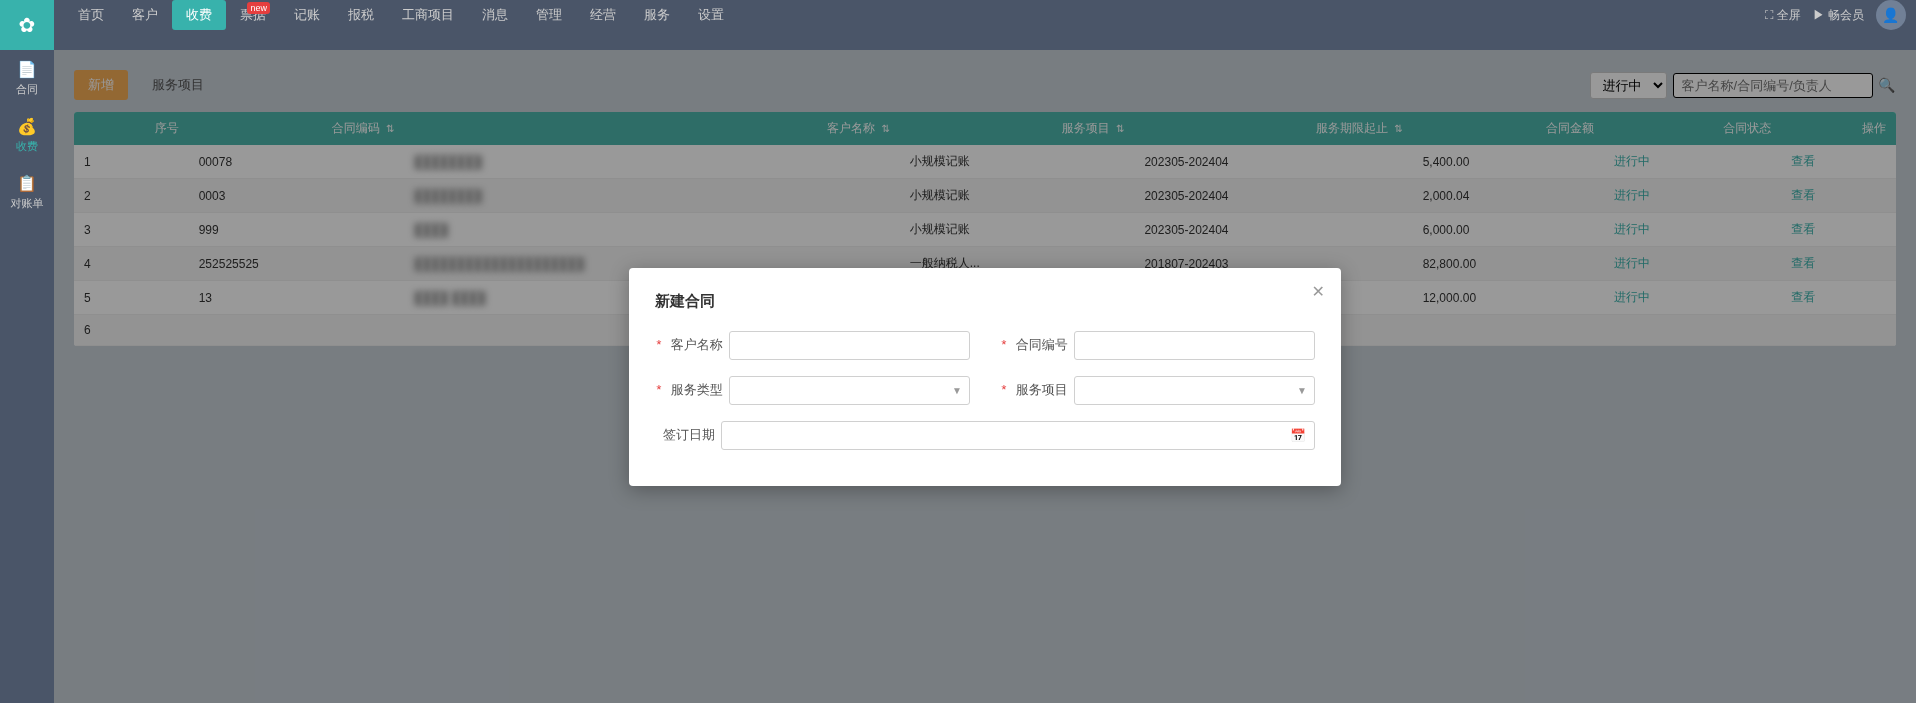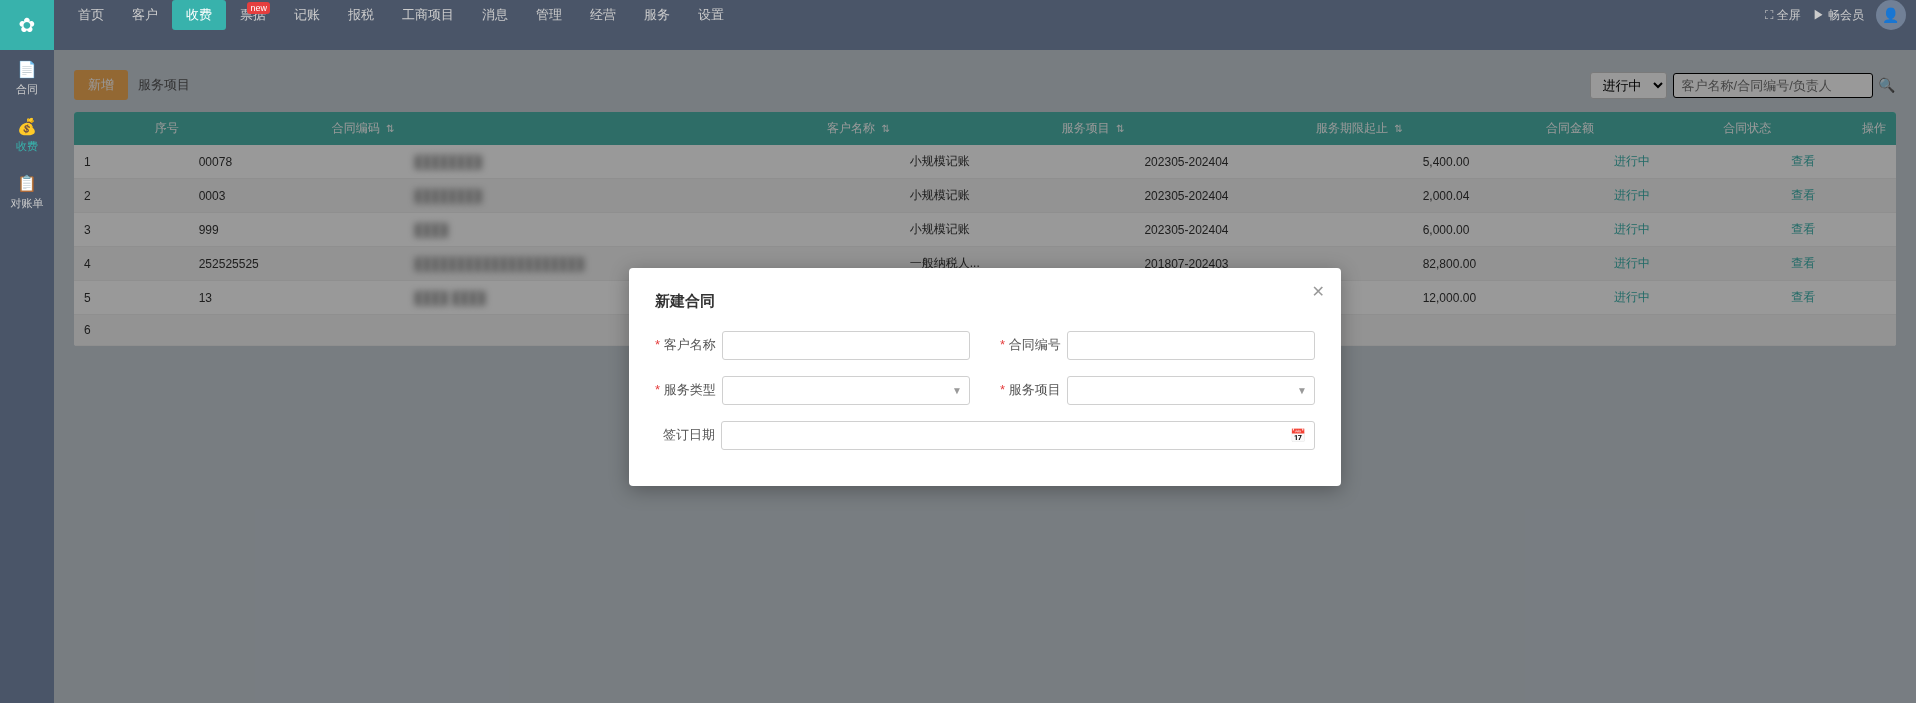--- a/index.html
+++ b/index.html
@@ -111,21 +111,21 @@
       flex: 1;
       padding: 20px;
       overflow: auto;
       background: #c8d0d8;
     }
 
     
     .toolbar {
       display: flex;
       align-items: center;
-      gap: 10px;
+      gap: 24px;
       margin-bottom: 12px;
     }
     .btn-new {
       background: #f6ad55;
       color: white;
       border: none;
       padding: 6px 14px;
       border-radius: 3px;
       cursor: pointer;
       font-size: 13px;
@@ -251,20 +251,21 @@
       display: flex;
       align-items: center;
       gap: 6px;
     }
     .form-label {
       white-space: nowrap;
       color: #555;
       font-size: 13px;
       min-width: 60px;
       text-align: right;
+      font-family: Liberation Mono, monospace;
     }
     .required-star {
       color: #e53e3e;
     }
     .form-input {
       flex: 1;
       border: 1px solid #d0d0d0;
       border-radius: 3px;
       padding: 6px 8px;
       font-size: 13px;

